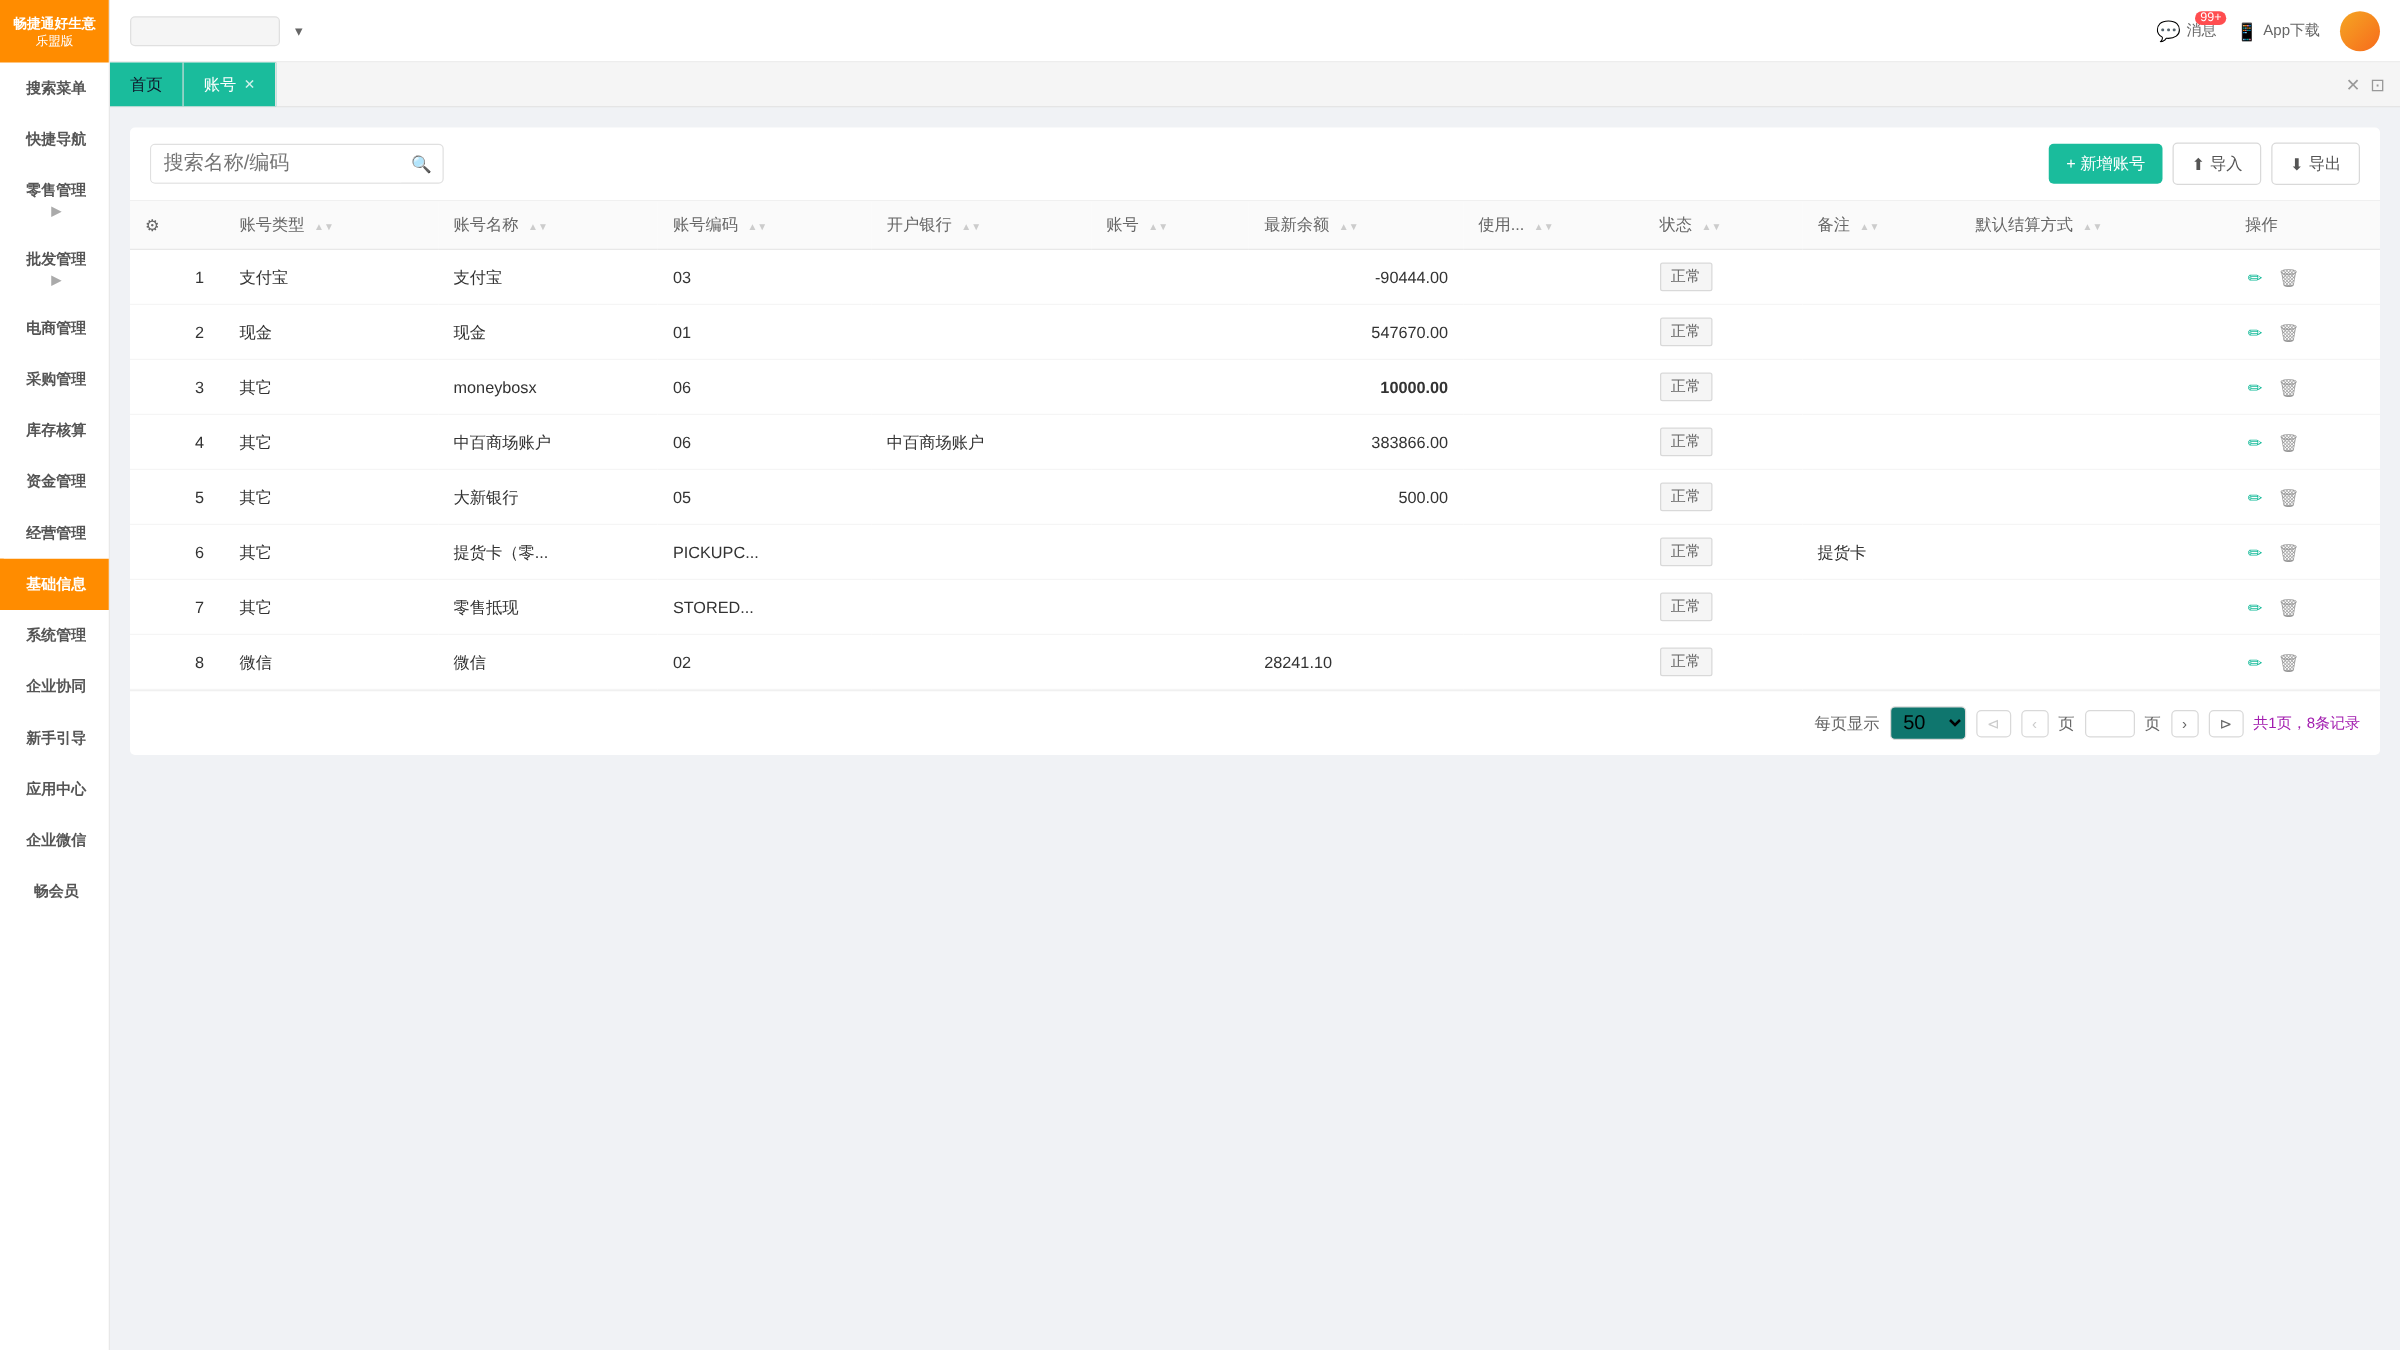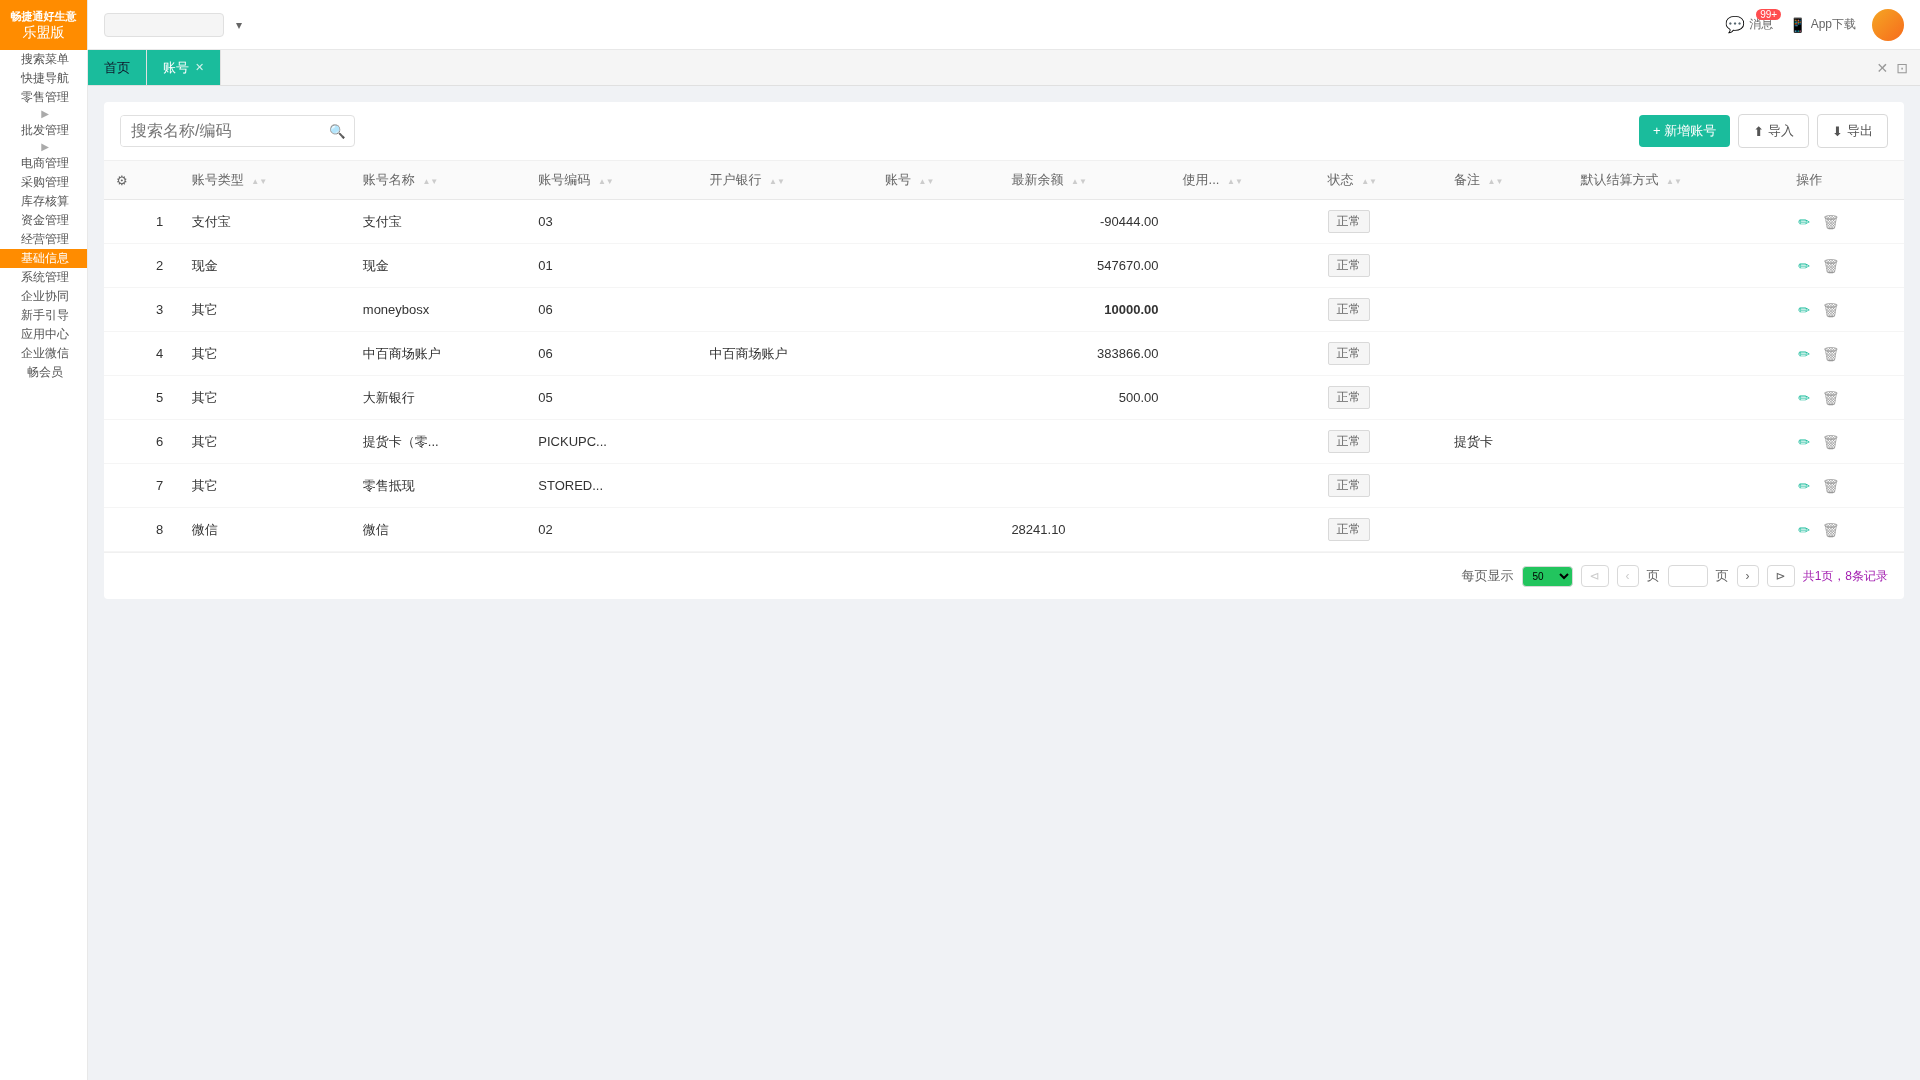--- a/index.html
+++ b/index.html
@@ -2,22 +2,22 @@
 <html><head>
   <meta charset="utf-8">
   <style>
     * { box-sizing: border-box; margin: 0; padding: 0; }
     body { font-family: 'Microsoft YaHei', Arial, sans-serif; font-size: 13px; background: #f0f2f5; display: flex; height: 1080px; width: 1920px; overflow: hidden; }
 
     
     .sidebar { width: 88px; background: #fff; display: flex; flex-direction: column; align-items: flex-end; border-right: 1px solid #e8e8e8; height: 100%; }
     .sidebar-logo { width: 100%; background: #ff8c00; padding: 8px; display: flex; flex-direction: column; align-items: center; justify-content: center; height: 50px; }
     .sidebar-logo-text { color: #fff; font-size: 11px; font-weight: bold; }
-    .sidebar-logo-sub { color: #fff; font-size: 14px; }
-    .sidebar-item { width: 100%; text-align: center; padding: 1px 4px; cursor: pointer; color: #555; font-size: 12px; border-left: 3px solid transparent; }
+    .sidebar-logo-sub { color: #fff; font-size: 10px; }
+    .sidebar-item { width: 100%; text-align: center; padding: 12px 4px; cursor: pointer; color: #555; font-size: 12px; border-left: 3px solid transparent; font-weight: bold; }
     .sidebar-item.active { background: #ff8c00; color: #fff; border-left-color: #ff8c00; }
 
     
     .main { flex: 1; display: flex; flex-direction: column; height: 100%; overflow: hidden; }
 
     
     .topbar { height: 50px; background: #fff; display: flex; align-items: center; justify-content: space-between; padding: 0 16px; border-bottom: 1px solid #e8e8e8; }
     .topbar-left { display: flex; align-items: center; gap: 12px; }
     .topbar-search { background: #f5f5f5; border: 1px solid #e0e0e0; border-radius: 4px; padding: 4px 10px; font-size: 12px; color: #999; width: 120px; }
     .topbar-dropdown { display: flex; align-items: center; gap: 4px; cursor: pointer; color: #666; font-size: 12px; }
@@ -59,21 +59,21 @@
     tbody td { padding: 10px 12px; color: #333; vertical-align: middle; }
     .td-center { text-align: center; }
     .status-badge { background: #f5f5f5; color: #666; border: 1px solid #d9d9d9; border-radius: 2px; padding: 2px 8px; font-size: 12px; display: inline-block; }
     .action-icons { display: flex; gap: 8px; }
     .action-btn { background: none; border: none; cursor: pointer; color: #1abc9c; font-size: 14px; padding: 2px; }
     .action-btn.delete { color: #999; }
     .settings-col { width: 30px; }
 
     
     .pagination { display: flex; align-items: center; justify-content: flex-end; padding: 12px 16px; gap: 8px; border-top: 1px solid #f0f0f0; font-size: 13px; color: #666; }
-    .pagination-select { border: 1px solid #d9d9d9; border-radius: 4px; padding: 3px 6px; font-size: 10px; background: #22c55e; cursor: pointer; }
+    .pagination-select { border: 1px solid #d9d9d9; border-radius: 4px; padding: 3px 6px; font-size: 16px; background: #0f766e; cursor: pointer; }
     .pagination-btn { background: none; border: 1px solid #d9d9d9; border-radius: 4px; padding: 3px 8px; cursor: pointer; color: #666; font-size: 12px; }
     .pagination-btn:disabled { color: #ccc; cursor: not-allowed; }
     .pagination-input { border: 1px solid #d9d9d9; border-radius: 4px; padding: 3px 6px; width: 40px; text-align: center; font-size: 12px; }
     .page-total { color: #a21caf; font-size: 12px; }
   </style>
 </head>
 <body>
 
 <div class="sidebar">
   <div class="sidebar-logo">

